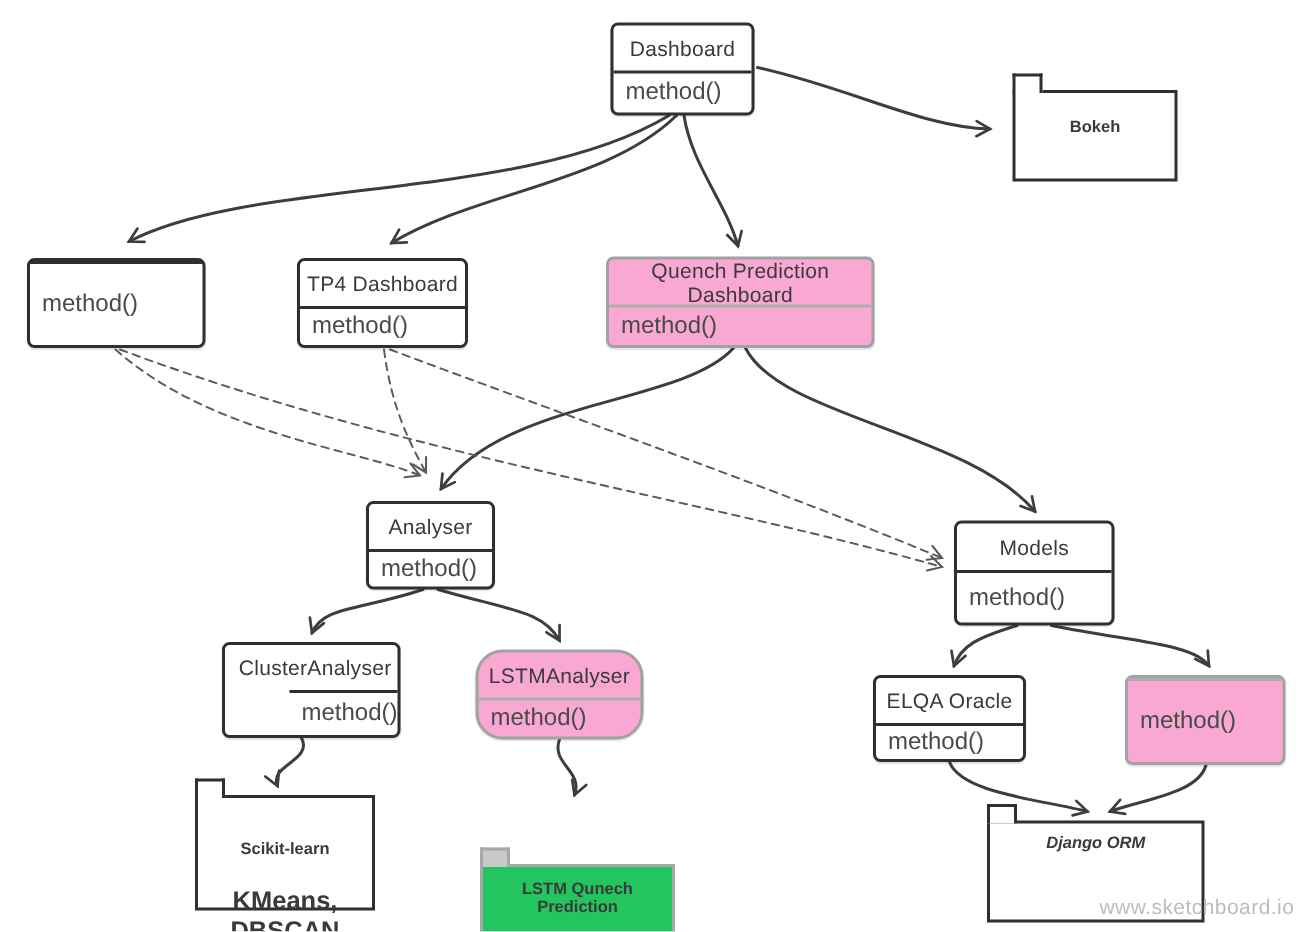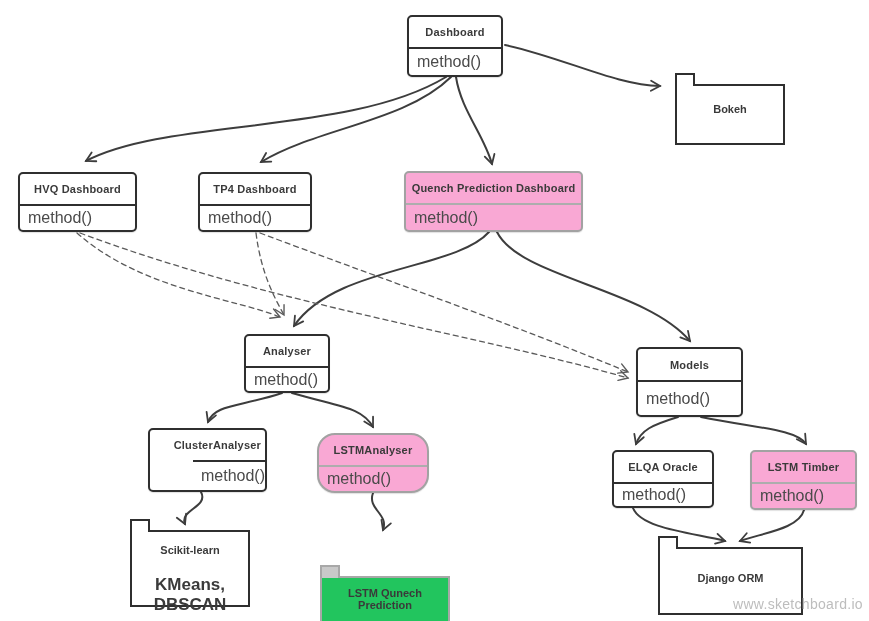--- a/index.html
+++ b/index.html
@@ -30,22 +30,22 @@
     display: flex;
     flex-direction: column;
     box-shadow: 0 1px 1px rgba(0,0,0,0.12);
   }
   .uml-title {
     height: 30px;
     flex: 0 0 auto;
     display: flex;
     align-items: center;
     justify-content: center;
-    font-size: 11px;
-    font-weight: bold;
+    font-size: 14px;
+    font-weight: normal;
     color: #3a3a3a;
     letter-spacing: 0.2px;
     padding: 0 4px;
     text-align: center;
   }
   .uml-body {
     flex: 1 1 auto;
     border-top: 2px solid #2f2f2f;
     display: flex;
     align-items: center;
@@ -94,24 +94,24 @@
     background: #22c55e;
     border-color: #a8a8a8;
     margin-top: 40px;
   }
   .uml-package.gray .pkg-tab {
     background: #c9c9c9;
     border-color: #a8a8a8;
   }
 
   .pad-bokeh   { padding-top: 17px; }
-  .pad-scikit  { padding-top: 12px; }
+  .pad-scikit  { padding-top: 12px; margin-top: 16px; }
   .pad-scikit-sub { padding-top: 19px; }
   .pad-qunech  { padding-top: 9px; }
-  .pad-django  { padding-top: 23px; }
+  .pad-django  { padding-top: 7px; font-style: italic; }
 
   .watermark {
     position: absolute;
     left: 733px;
     top: 596px;
     font-size: 14px;
     color: #bdbdbd;
     letter-spacing: 0.3px;
   }
 </style>
@@ -153,27 +153,26 @@
       <path d="M256,233 C261,272 273,295 284,315" marker-end="url(#arrDashed)"></path>
       <path d="M260,233 C380,278 512,324 628,372" marker-end="url(#arrDashed)"></path>
     </g>
   </svg>
 
   <div class="uml-class" style="left:407px; top:15px; width:96px; height:62px;">
     <div class="uml-title">Dashboard</div>
     <div class="uml-body">method()</div>
   </div>
 
-  <div class="uml-package" style="left:675px; top:60px; width:110px; height:61px;margin-top:24px;">
+  <div class="uml-package" style="left:675px; top:60px; width:110px; height:61px;">
     <div class="pkg-tab"></div>
     <div class="pkg-title pad-bokeh">Bokeh</div>
   </div>
 
   <div class="uml-class" style="left:18px; top:172px; width:119px; height:60px;">
-    <div class="uml-title">HVQ Dashboard</div>
     <div class="uml-body">method()</div>
   </div>
 
   <div class="uml-class" style="left:198px; top:172px; width:114px; height:60px;">
     <div class="uml-title">TP4 Dashboard</div>
     <div class="uml-body">method()</div>
   </div>
 
   <div class="uml-class gray" style="left:404px; top:171px; width:179px; height:61px;">
     <div class="uml-title">Quench Prediction Dashboard</div>
@@ -204,27 +203,26 @@
     <div class="pkg-tab"></div>
     <div class="pkg-title pad-scikit">Scikit-learn</div>
     <div class="pkg-subtitle pad-scikit-sub">KMeans, DBSCAN</div>
   </div>
 
   <div class="uml-package gray" style="left:320px; top:536px; width:130px; height:69px;">
     <div class="pkg-tab"></div>
     <div class="pkg-title pad-qunech">LSTM Qunech Prediction</div>
   </div>
 
-  <div class="uml-class" style="left:582px; top:450px; width:102px; height:58px;margin-left:30px;">
+  <div class="uml-class" style="left:582px; top:450px; width:102px; height:58px;">
     <div class="uml-title">ELQA Oracle</div>
     <div class="uml-body">method()</div>
   </div>
 
   <div class="uml-class gray" style="left:750px; top:450px; width:107px; height:60px;">
-    <div class="uml-title">LSTM Timber</div>
     <div class="uml-body">method()</div>
   </div>
 
   <div class="uml-package" style="left:658px; top:547px; width:145px; height:68px;">
     <div class="pkg-tab"></div>
     <div class="pkg-title pad-django">Django ORM</div>
   </div>
 
   <div class="watermark">www.sketchboard.io</div>
 

